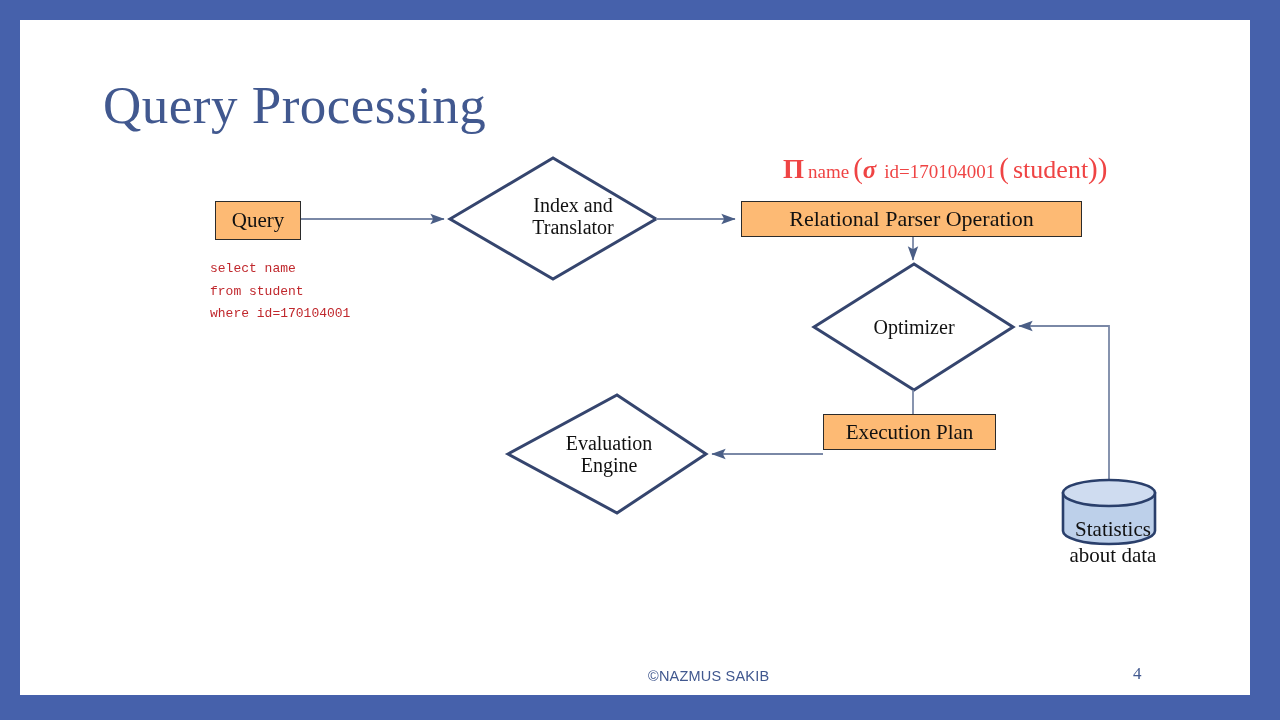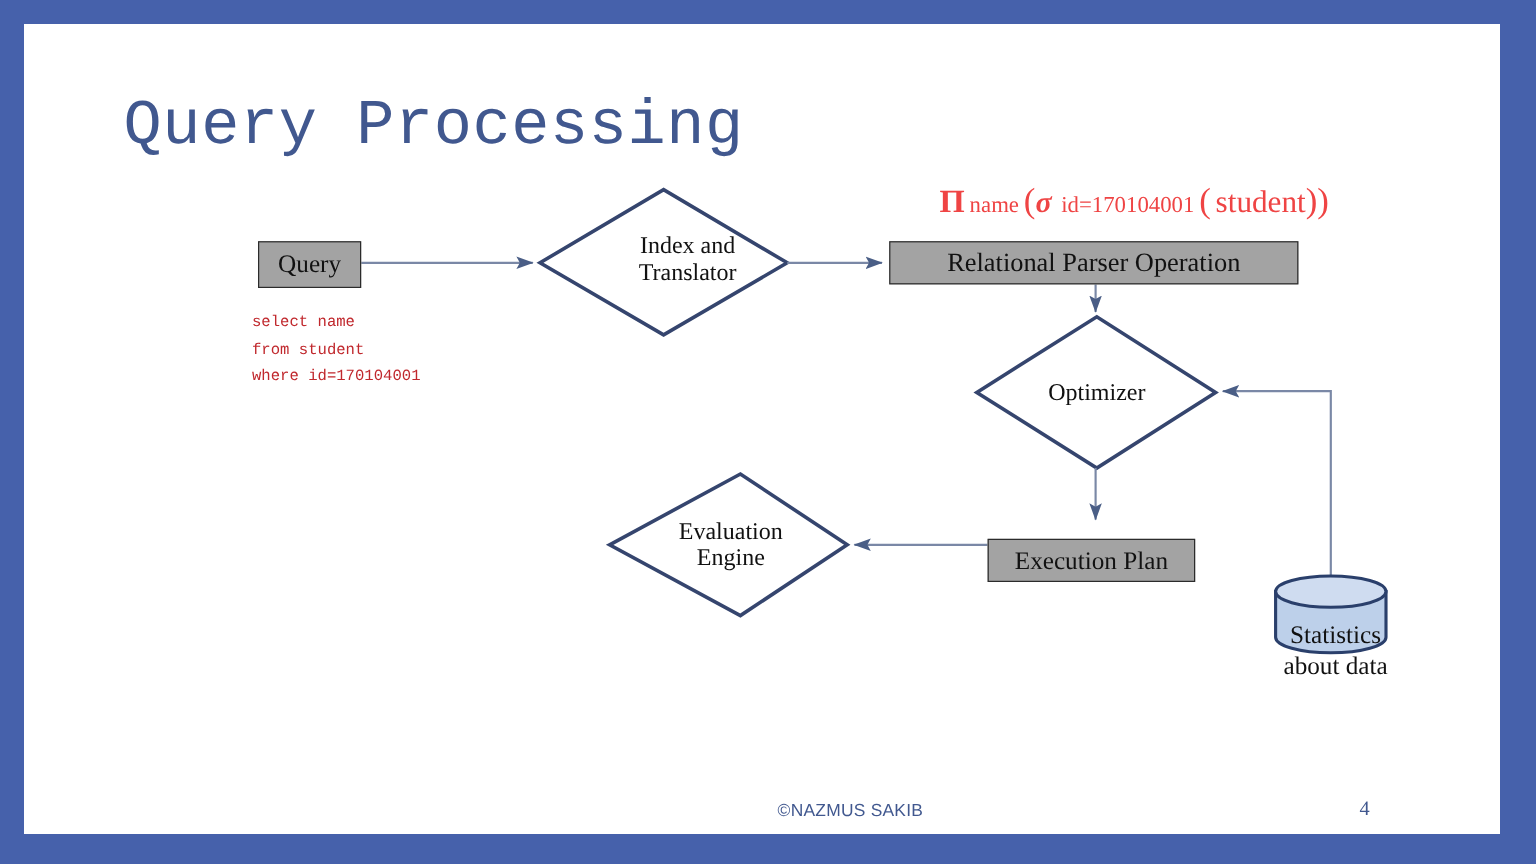--- a/index.html
+++ b/index.html
@@ -12,21 +12,21 @@
     position:absolute;
     left:20px;top:20px;
     width:1230px;height:675px;
     background:#ffffff;
   }
   #canvas{position:absolute;left:0;top:0;width:1230px;height:675px;}
   svg.layer{position:absolute;left:0;top:0;width:1230px;height:675px;pointer-events:none;}
 
   .title{
     position:absolute;left:83px;top:55px;
-    font-family:Liberation Mono, monospace;
+    font-family:Liberation Serif, serif;
     font-size:53px;color:#41588f;letter-spacing:0.5px;
     white-space:nowrap;
   }
 
   .formula{
     position:absolute;left:763px;top:134px;
     color:#ef4444;white-space:nowrap;
     font-family:"Liberation Serif", serif;
     line-height:1;
   }
@@ -39,29 +39,29 @@
   .sql{
     position:absolute;left:190px;top:238px;
     font-family:"Liberation Mono", monospace;
     font-size:13px;line-height:22.5px;
     color:#c0282d;white-space:pre;
   }
 
   .nodebox{
     position:absolute;
     border:1.6px solid #2b2b2b;
-    background:#a3a3a3;
+    background:#fdba74;
     display:flex;align-items:center;justify-content:center;
     font-family:"Liberation Serif", serif;
     color:#111;
     box-sizing:border-box;
   }
   #box-query{left:195px;top:181px;width:86px;height:39px;font-size:21px;}
   #box-ra{left:721px;top:181px;width:341px;height:36px;font-size:22px;}
-  #box-exec{left:803px;top:429px;width:173px;height:36px;font-size:21px;}
+  #box-exec{left:803px;top:394px;width:173px;height:36px;font-size:21px;}
 
   .dlabel{
     position:absolute;
     text-align:center;
     font-family:"Liberation Serif", serif;
     color:#111;
     line-height:1.12;
     white-space:pre-line;
   }
   #lbl-parser{left:455px;top:174px;width:196px;font-size:20px;}

